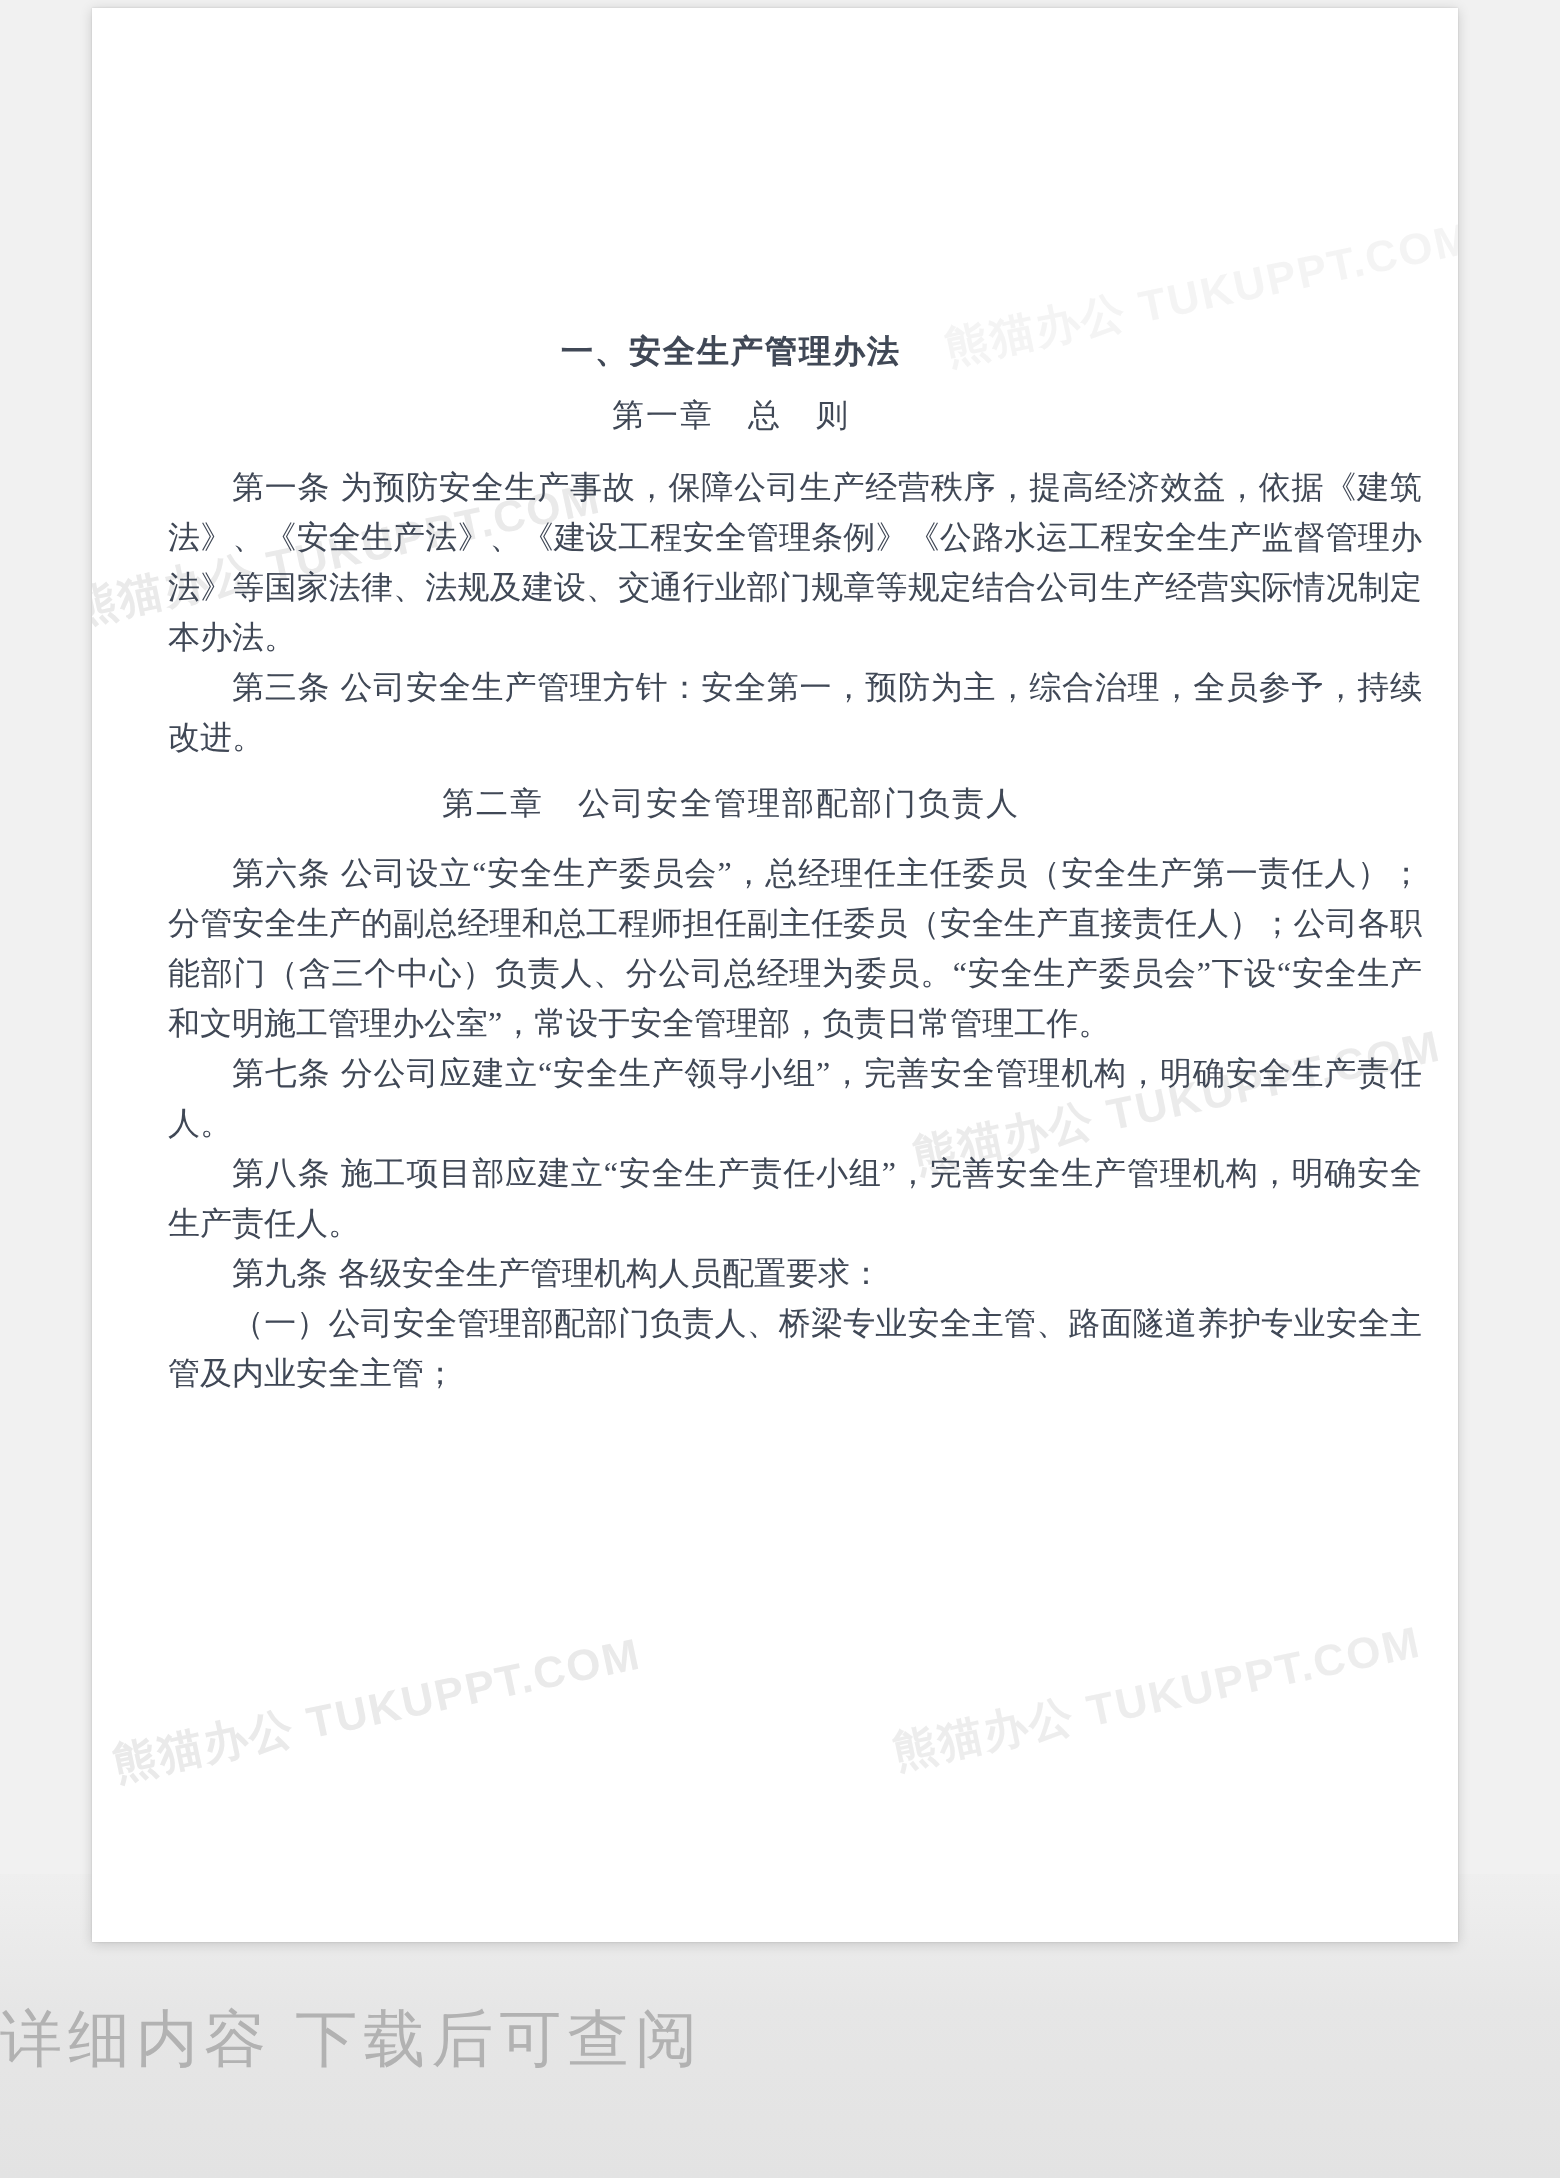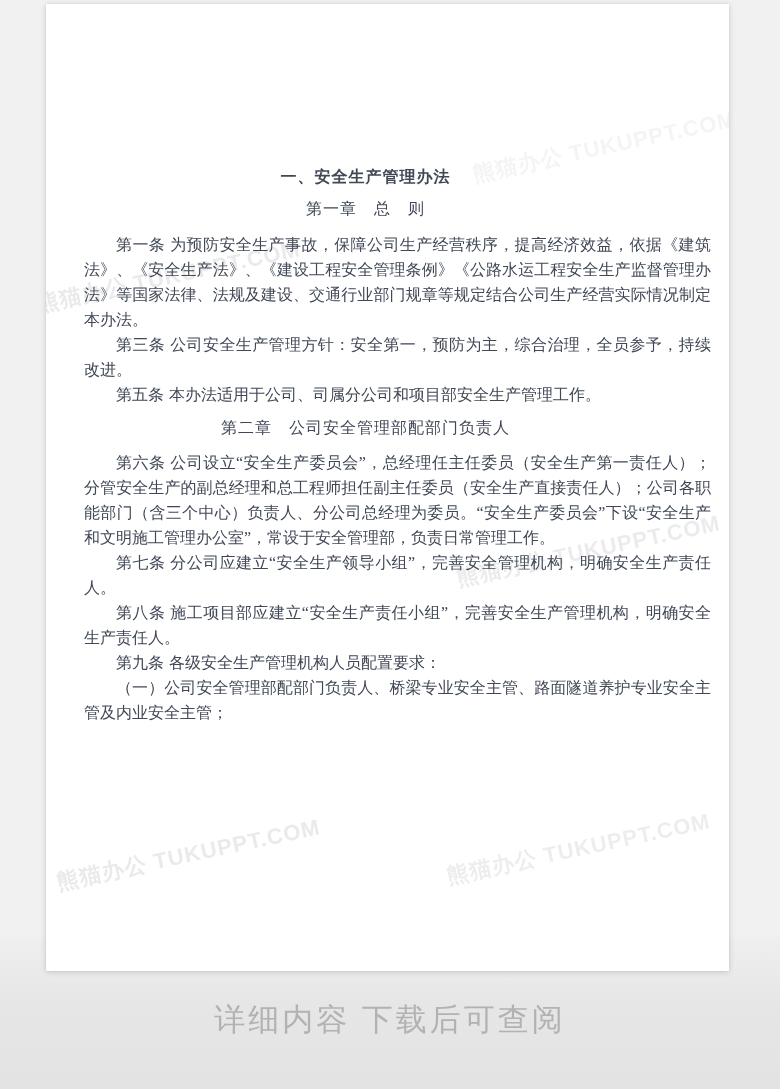--- a/index.html
+++ b/index.html
@@ -67,21 +67,21 @@
   .wm-2 { left: 424px; top: 128px; opacity: 0.28; }
   .wm-3 { left: 408px; top: 532px; opacity: 0.5; }
   .wm-4 { left: 8px;   top: 836px; }
   .wm-5 { left: 398px; top: 830px; opacity: 0.45; }
 
   
   .bottom-banner {
     position: absolute; left: 0; right: 0; bottom: 0;
     height: 152px;
     background: linear-gradient(180deg, #efefef 0%, #e6e6e6 45%, #e3e3e3 100%);
-    display: flex; align-items: center; justify-content: center;
+    display: flex; align-items: center; 
     box-sizing: border-box;
     padding-top: 14px;
     z-index: 0;
   }
   .bottom-banner span {
     font-family: "Liberation Sans", "DejaVu Sans", sans-serif;
     font-size: 31px;
     font-weight: 400;
     color: #b2b2b2;
     letter-spacing: 3px;
@@ -97,21 +97,20 @@
   <div class="wm wm-3">熊猫办公 TUKUPPT.COM</div>
   <div class="wm wm-4">熊猫办公 TUKUPPT.COM</div>
   <div class="wm wm-5">熊猫办公 TUKUPPT.COM</div>
 
   <div class="doc-content">
     <div class="doc-title">一、安全生产管理办法</div>
     <div class="chapter">第一章　总　则</div>
 
     <p class="para"><b class="lead">第一条</b><span>为预防安全生产事故，保障公司生产经营秩序，提高经济效益，依据《建筑法》、《安全生产法》、《建设工程安全管理条例》《公路水运工程安全生产监督管理办法》等国家法律、法规及建设、交通行业部门规章等规定结合公司生产经营实际情况制定本办法。</span></p>
     <p class="para"><b class="lead">第三条</b><span>公司安全生产管理方针：安全第一，预防为主，综合治理，全员参予，持续改进。</span></p>
-    <p class="para"><b class="lead">第五条</b><span>本办法适用于公司、司属分公司和项目部安全生产管理工作。</span></p>
 
     <div class="chapter second">第二章　公司安全管理部配部门负责人</div>
 
     <p class="para"><b class="lead">第六条</b><span>公司设立“安全生产委员会”，总经理任主任委员（安全生产第一责任人）；分管安全生产的副总经理和总工程师担任副主任委员（安全生产直接责任人）；公司各职能部门（含三个中心）负责人、分公司总经理为委员。“安全生产委员会”下设“安全生产和文明施工管理办公室”，常设于安全管理部，负责日常管理工作。</span></p>
     <p class="para"><b class="lead">第七条</b><span>分公司应建立“安全生产领导小组”，完善安全管理机构，明确安全生产责任人。</span></p>
     <p class="para"><b class="lead">第八条</b><span>施工项目部应建立“安全生产责任小组”，完善安全生产管理机构，明确安全生产责任人。</span></p>
     <p class="para"><b class="lead">第九条</b><span>各级安全生产管理机构人员配置要求：</span></p>
     <p class="para"><b class="lead"></b><span>（一）公司安全管理部配部门负责人、桥梁专业安全主管、路面隧道养护专业安全主管及内业安全主管；</span></p>
   </div>
 </div>

